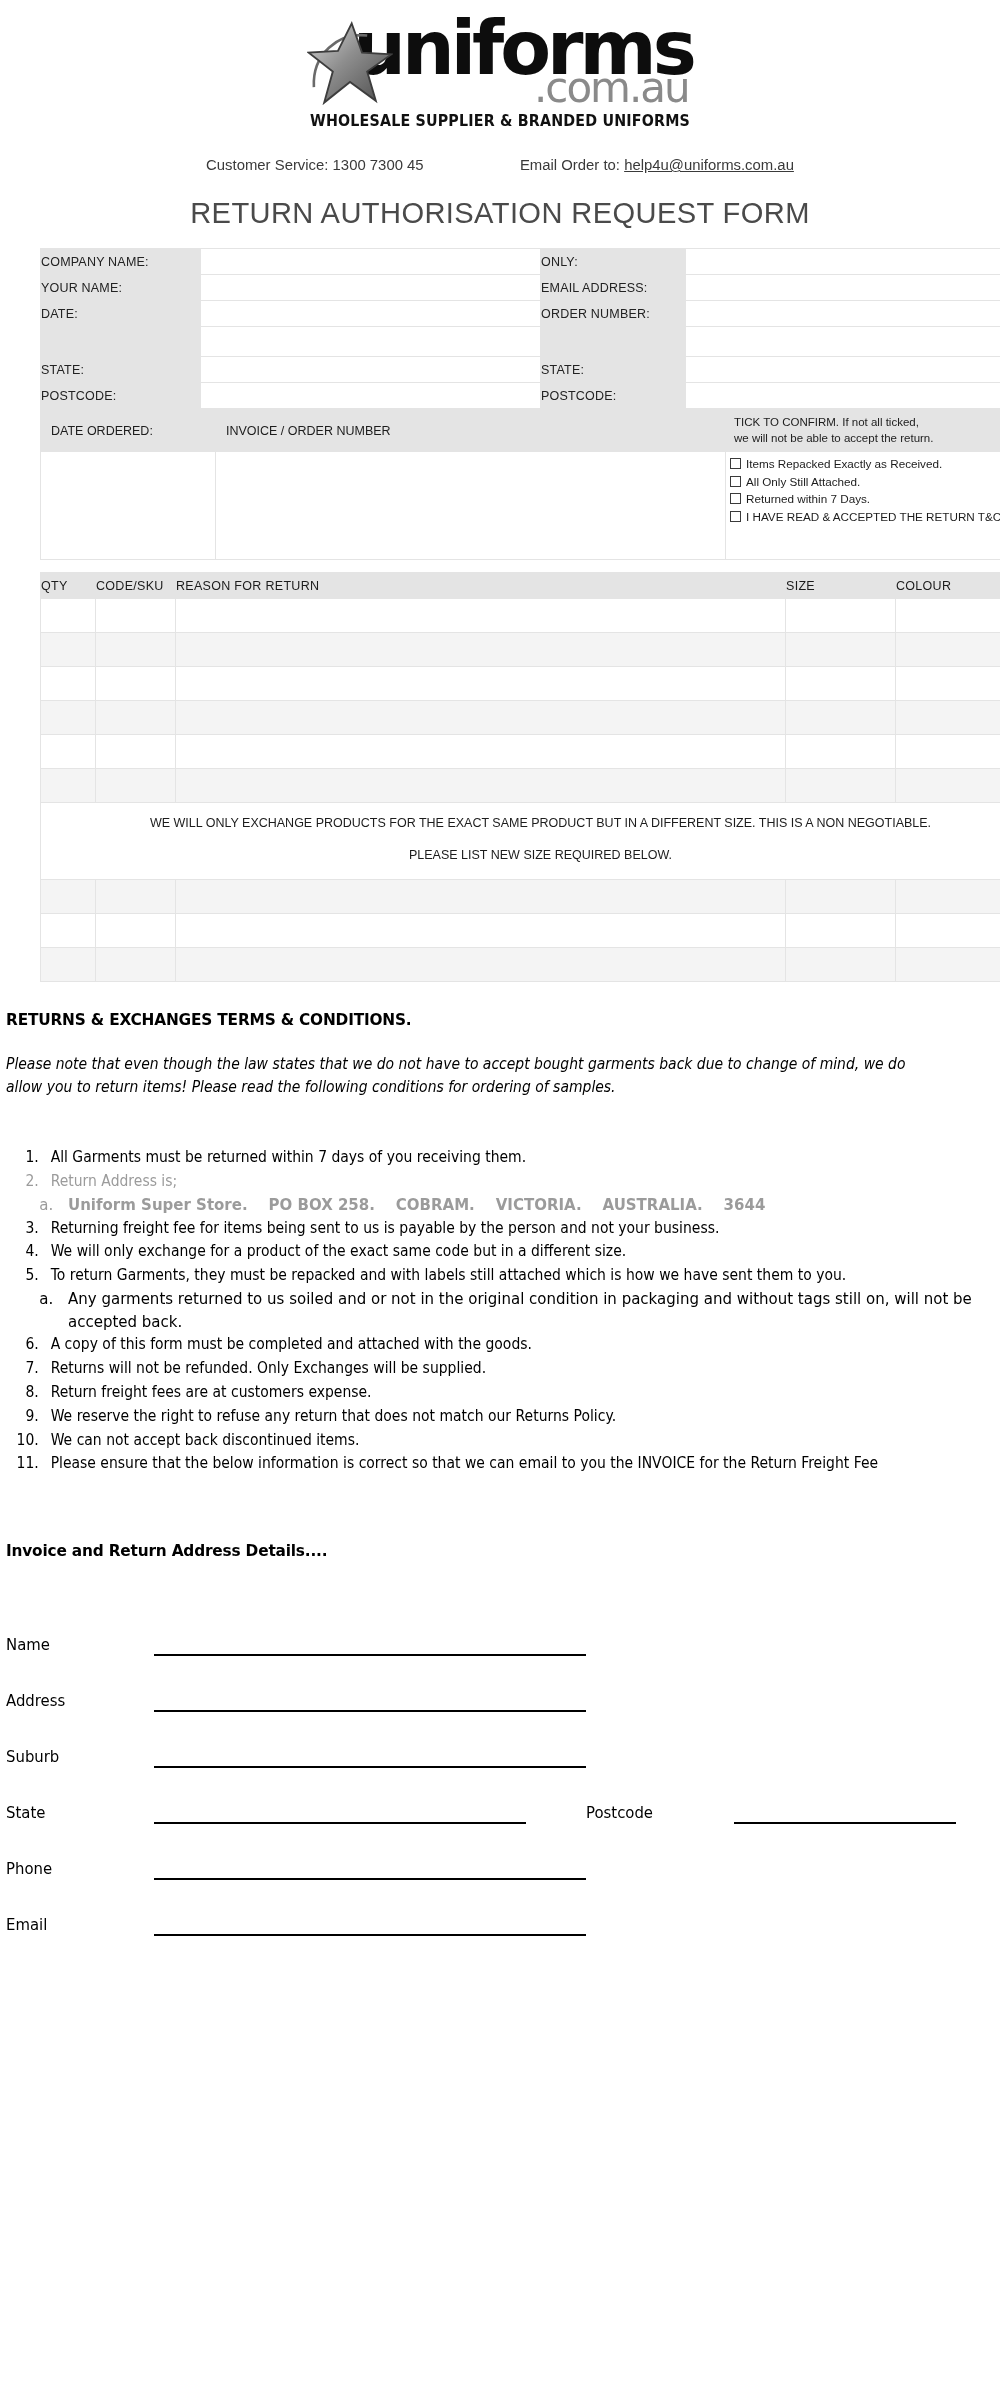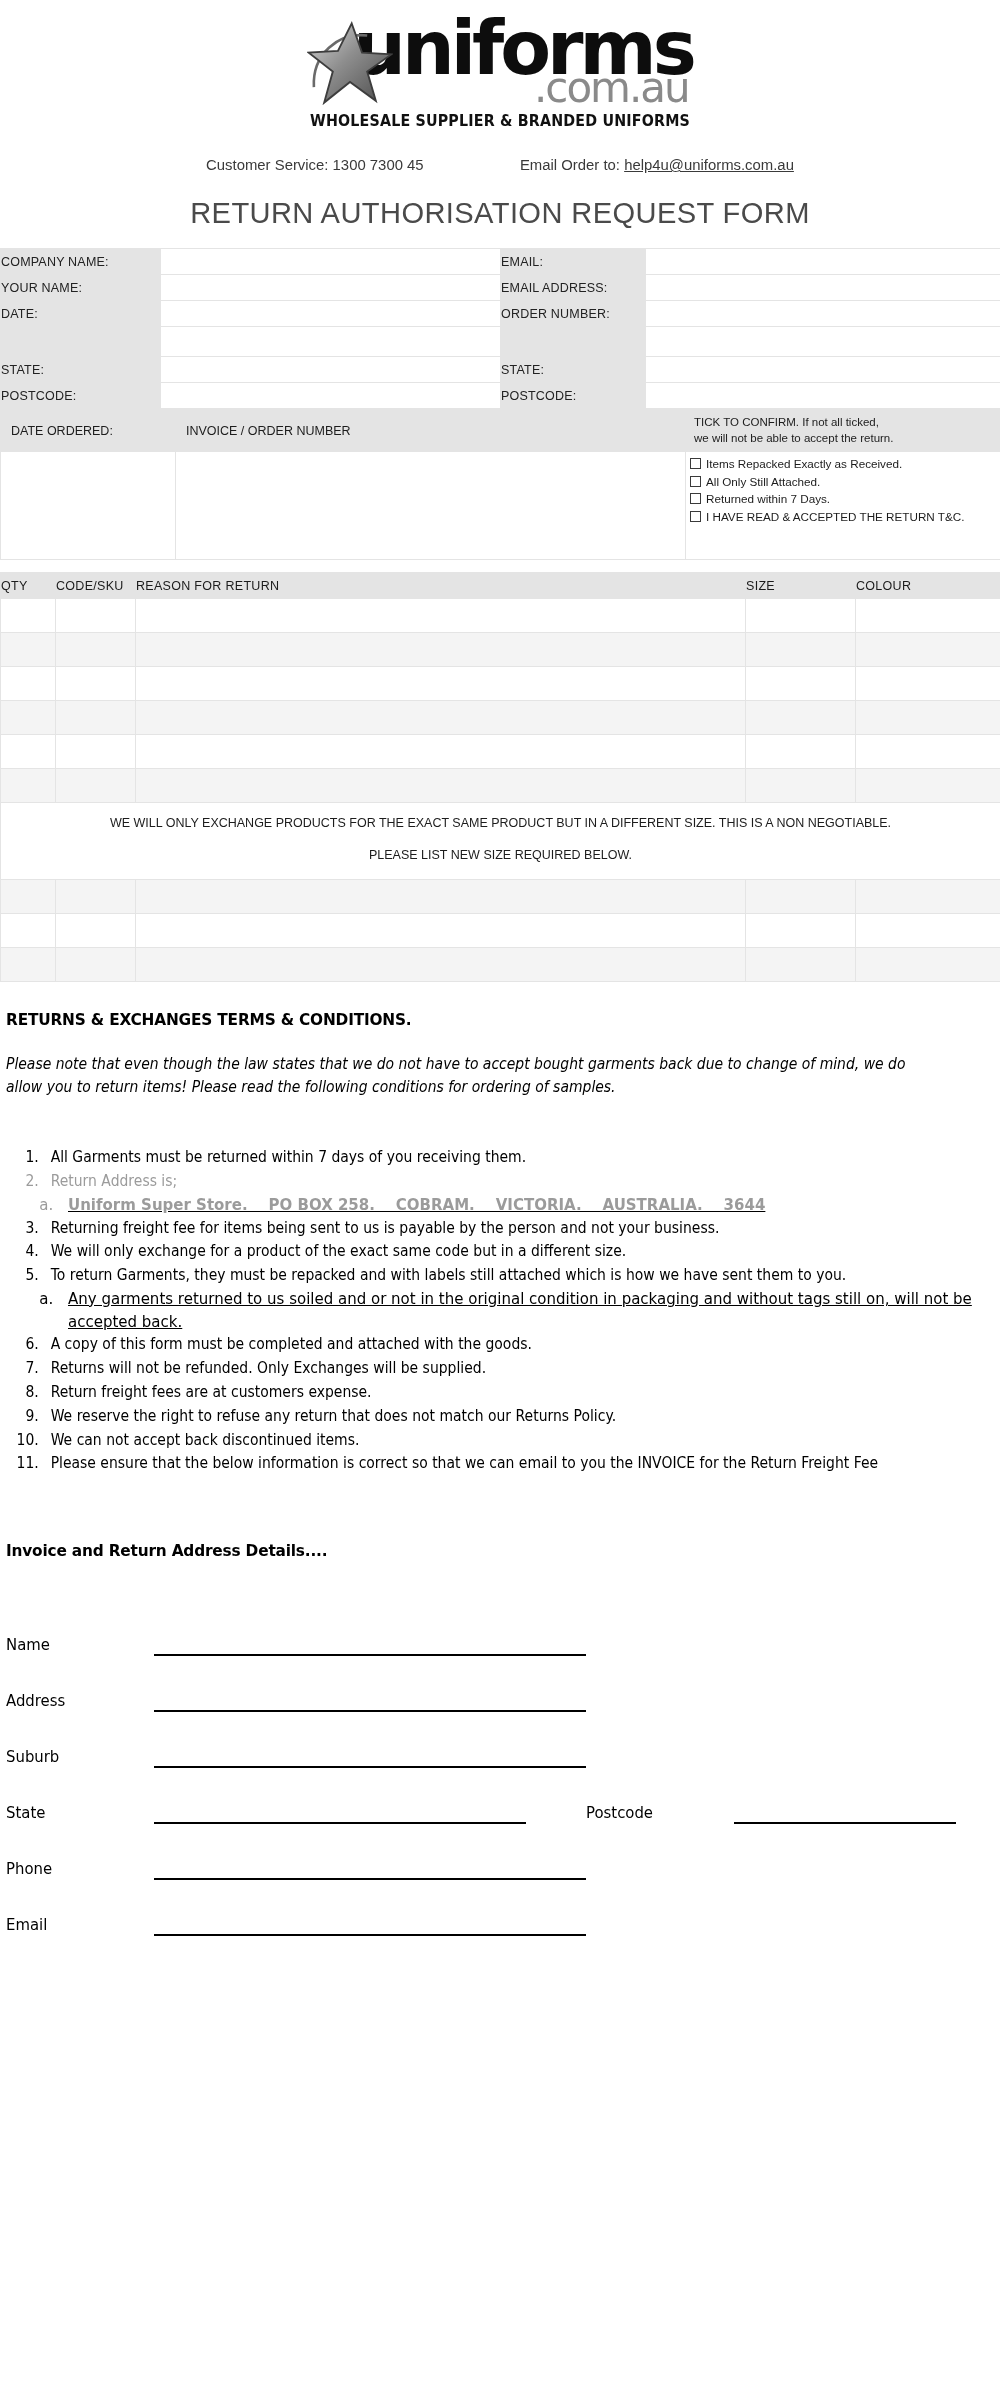--- a/index.html
+++ b/index.html
@@ -85,21 +85,21 @@
     font-size: 30px;
     color: #4a4a4a;
     font-weight: normal;
     letter-spacing: 0.4px;
     margin: 22px 0 18px 0;
     font-family: "Liberation Sans", sans-serif;
     transform: scaleX(0.97);
   }
 
   
-  .sheet { width: 996px; }
+  .sheet { width: 996px; padding-left: 40px; }
 
   table.grid {
     width: 1000px;
     border-collapse: collapse;
     table-layout: fixed;
   }
   table.grid td, table.grid th {
     border: 1px solid #e4e4e4;
     padding: 0;
     vertical-align: middle;
@@ -217,21 +217,20 @@
     transform-origin: left;
   }
   ol.terms-list > li { margin-bottom: 1px; padding-left: 8px; }
   ol.terms-list li.muted, ol.sub-list li.muted { color: #9b9b9b; }
   ol.sub-list {
     list-style-type: lower-alpha;
     margin: 0 0 0 0;
     padding-left: 52px;
     font-size: 15px;
     line-height: 1.52;
-    text-decoration: underline;
   }
   ol.sub-list > li { padding-left: 10px; }
   .addr-line { font-weight: bold; color: #9b9b9b; white-space: pre; }
 
   
   .addr-head {
     font-size: 16.5px;
     font-weight: bold;
     margin: 66px 0 0 6px;
     font-family: "DejaVu Sans", sans-serif;
@@ -301,21 +300,21 @@
 </div>
 
 <div class="doc-title">RETURN AUTHORISATION REQUEST FORM</div>
 
 <div class="sheet">
 <table class="grid contact-table">
   <tbody>
     <tr>
       <td class="lbl c-lbl">COMPANY NAME:</td>
       <td class="blank c-val"></td>
-      <td class="lbl d-lbl">EMAIL:</td>
+      <td class="lbl d-lbl">ONLY:</td>
       <td class="blank d-val"></td>
     </tr>
     <tr>
       <td class="lbl c-lbl">YOUR  NAME:</td>
       <td class="blank c-val"></td>
       <td class="lbl d-lbl">EMAIL ADDRESS:</td>
       <td class="blank d-val"></td>
     </tr>
     <tr>
       <td class="lbl c-lbl">DATE:</td>

